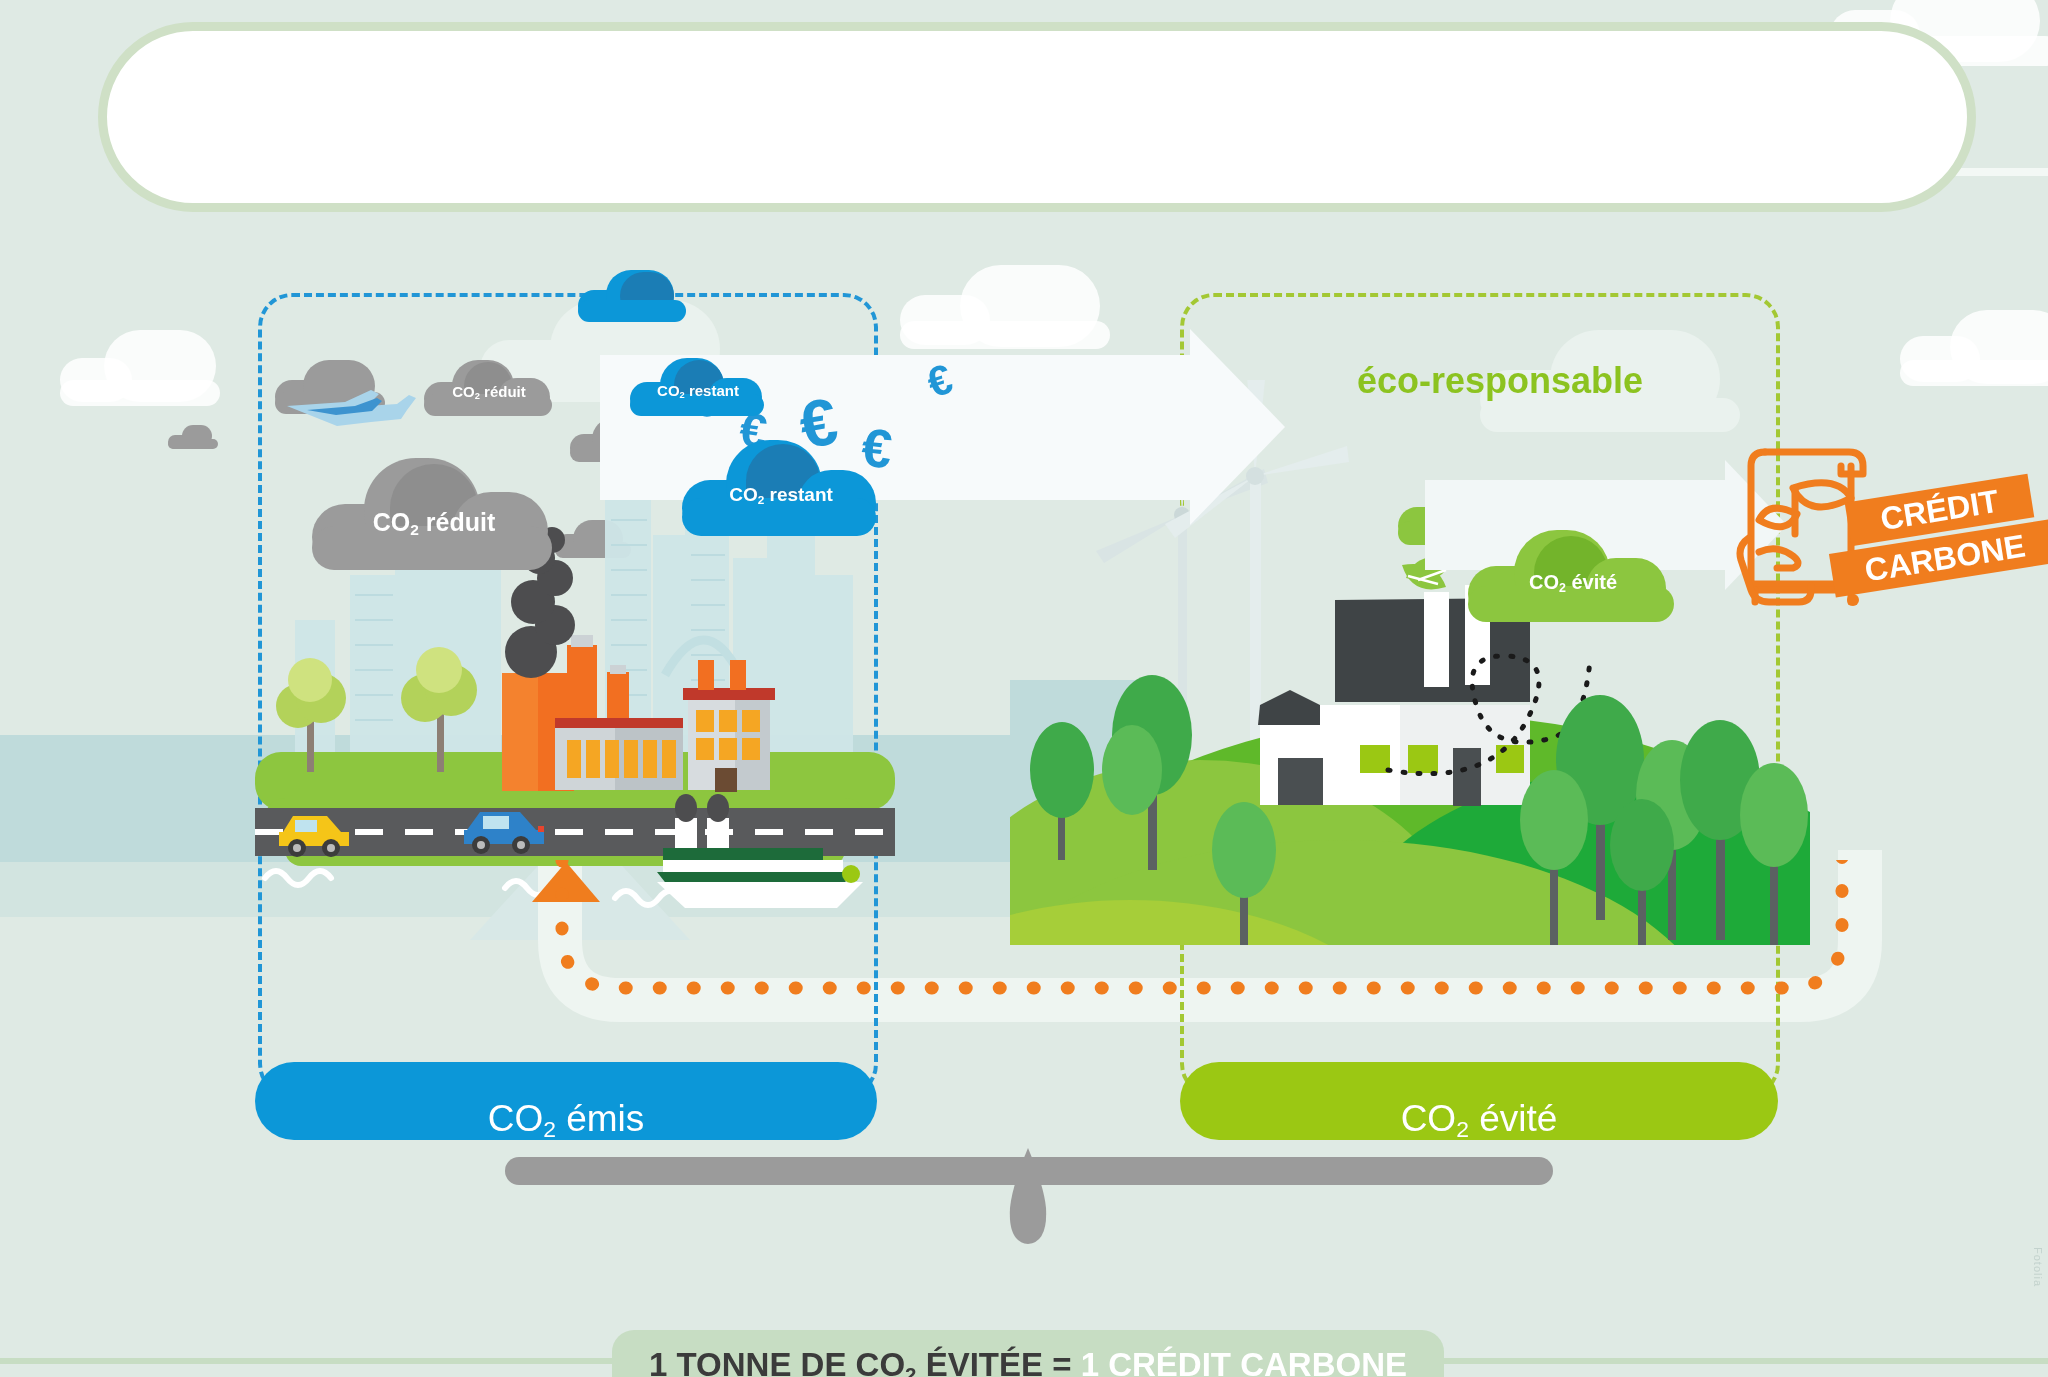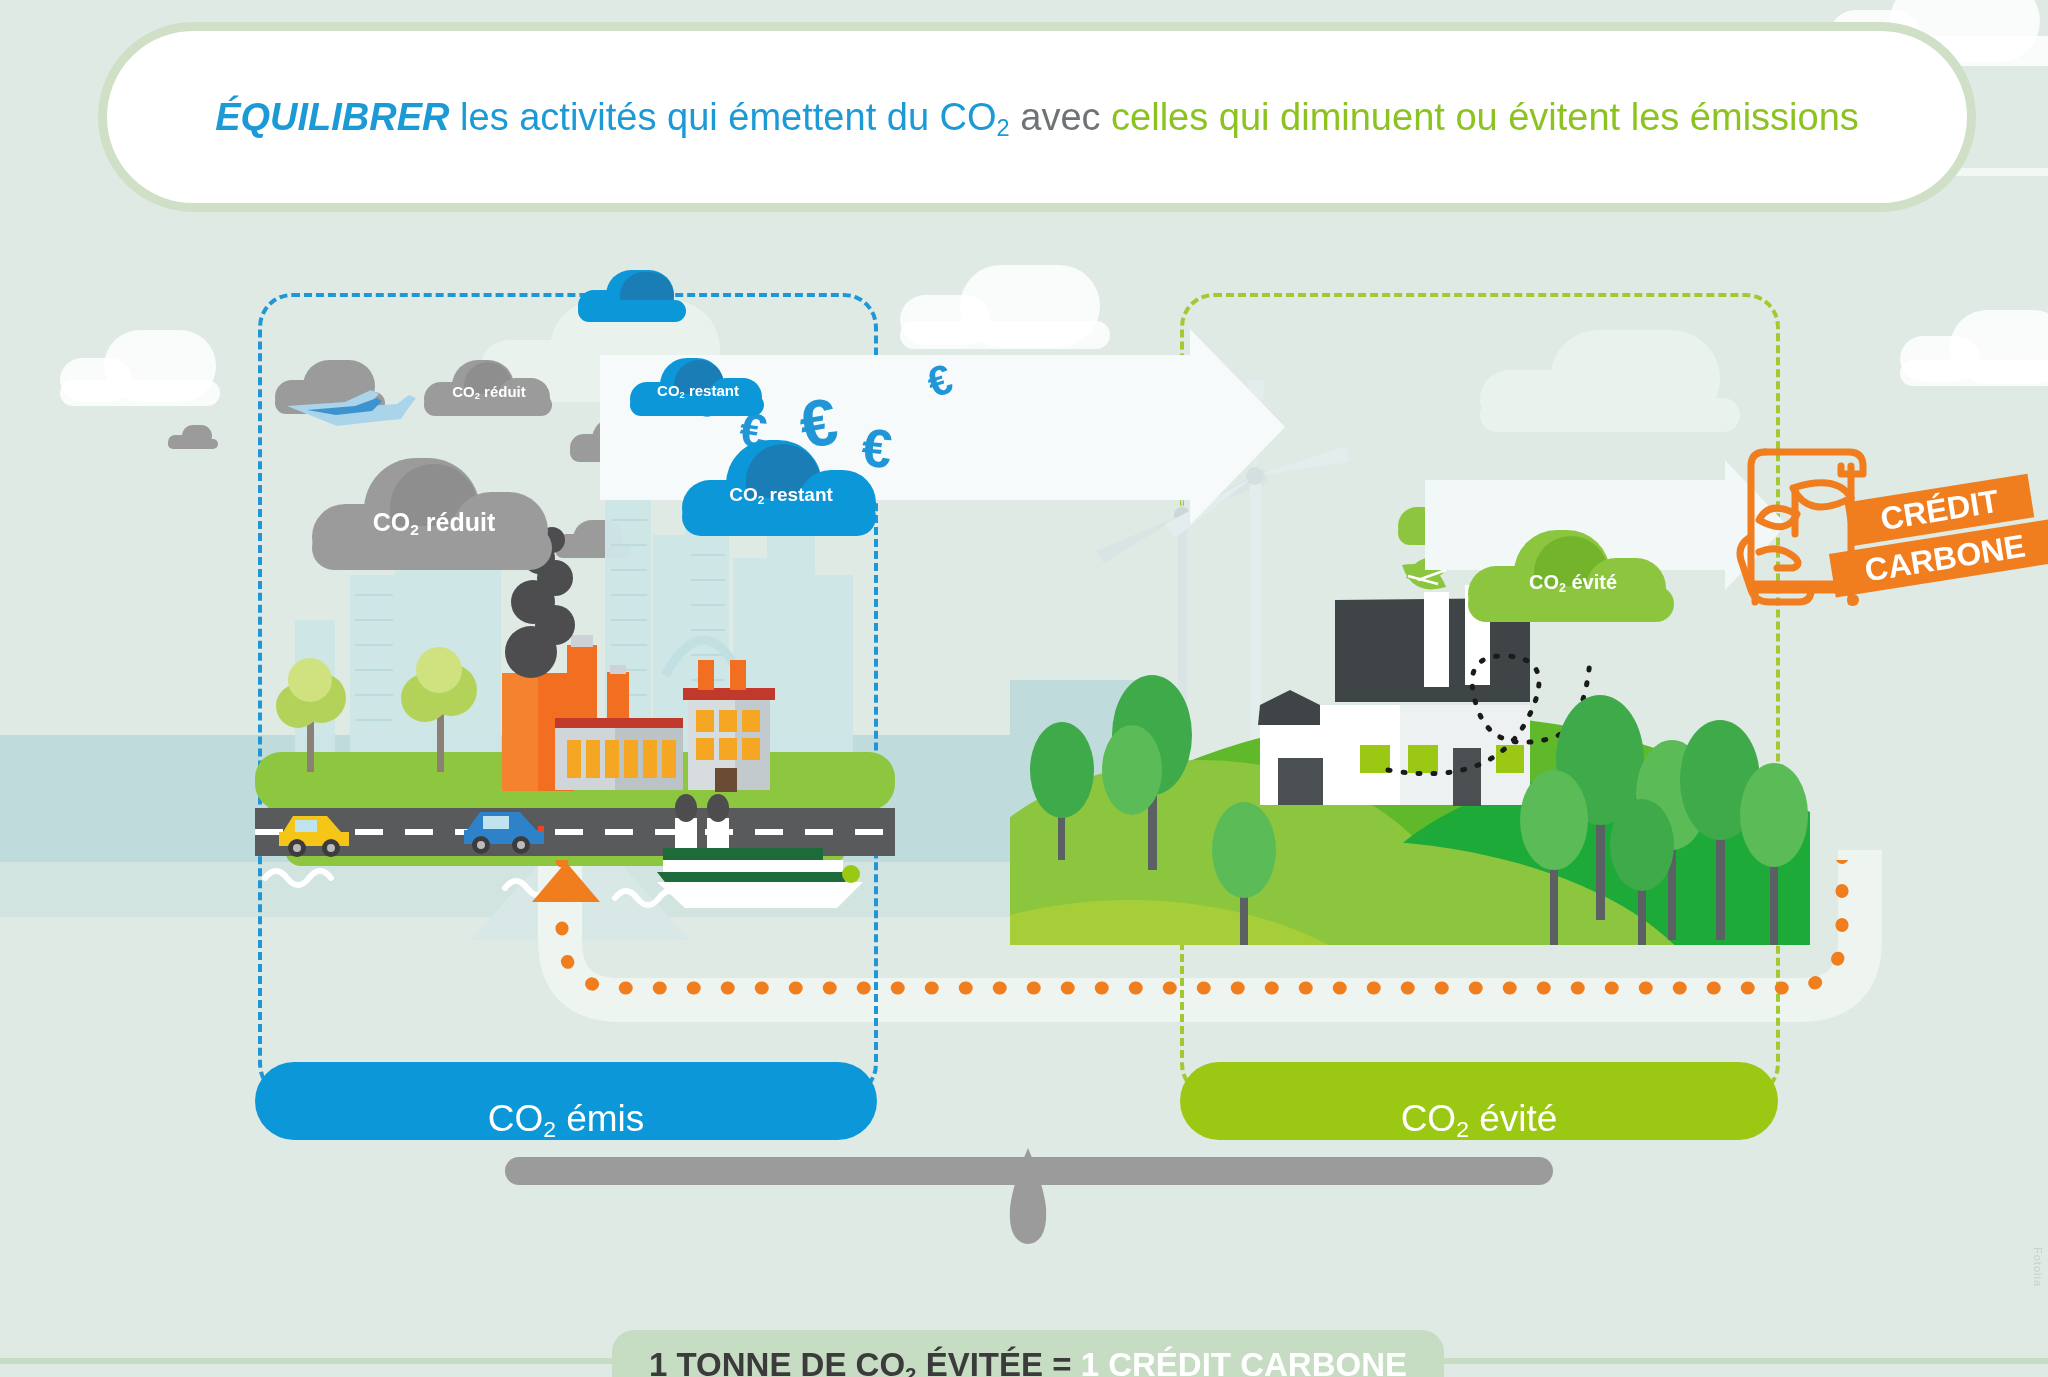--- a/index.html
+++ b/index.html
@@ -152,23 +152,20 @@
     <span class="bgcloud soft" style="left:0;top:68px;width:260px;height:34px;"></span>
   </div>
   <div style="position:absolute;left:480px;top:300px;z-index:5;">
     <span class="bgcloud soft" style="left:0;top:40px;width:110px;height:58px;"></span>
     <span class="bgcloud soft" style="left:70px;top:0px;width:170px;height:98px;"></span>
     <span class="bgcloud soft" style="left:0;top:68px;width:240px;height:34px;"></span>
   </div>
   <div style="position:absolute;left:1760px;top:168px;width:288px;height:8px;background:#f3f8f5;z-index:4;"></div>
 
   <div id="header-bubble">
-    <div id="header-line2">
-      <span class="blue-strong">ÉQUILIBRER</span><span class="blue"> les activités qui émettent du CO</span><sub class="blue">2</sub><span> avec </span><span class="green">celles qui diminuent ou évitent les émissions</span>
-    </div>
   </div>
 
   <div id="water-band"></div>
   <div id="water-band2"></div>
 
   <div id="up-arrow-pale"></div>
 
   <div id="emis-dashbox" class="dashbox"></div>
   <div id="evite-dashbox" class="dashbox"></div>
 
@@ -421,20 +418,21 @@
     <div class="body"></div>
     <div class="head"></div>
     <span class="euro" style="left:88px;top:10px;font-size:56px;transform:rotate(-16deg);">€</span>
     <span class="euro" style="left:140px;top:48px;font-size:48px;transform:rotate(8deg);">€</span>
     <span class="euro" style="left:200px;top:30px;font-size:66px;transform:rotate(-10deg);">€</span>
     <span class="euro" style="left:262px;top:62px;font-size:54px;transform:rotate(6deg);">€</span>
     <span class="euro" style="left:328px;top:2px;font-size:42px;transform:rotate(-18deg);">€</span>
   </div>
 
   <div id="support-text">
+    <div>éco-responsable</div>
   </div>
 
   <div id="green-arrow">
     <div class="body"></div>
     <div class="head"></div>
   </div>
   <div class="pcloud" style="left:1398px;top:485px;width:130px;height:60px;">
     <i style="left:0;top:22px;width:58px;height:38px;background:#8cc63f;"></i>
     <i style="left:34px;top:0;width:76px;height:58px;background:#8cc63f;"></i>
     <i style="left:56px;top:4px;width:56px;height:52px;background:#6fae27;"></i>

